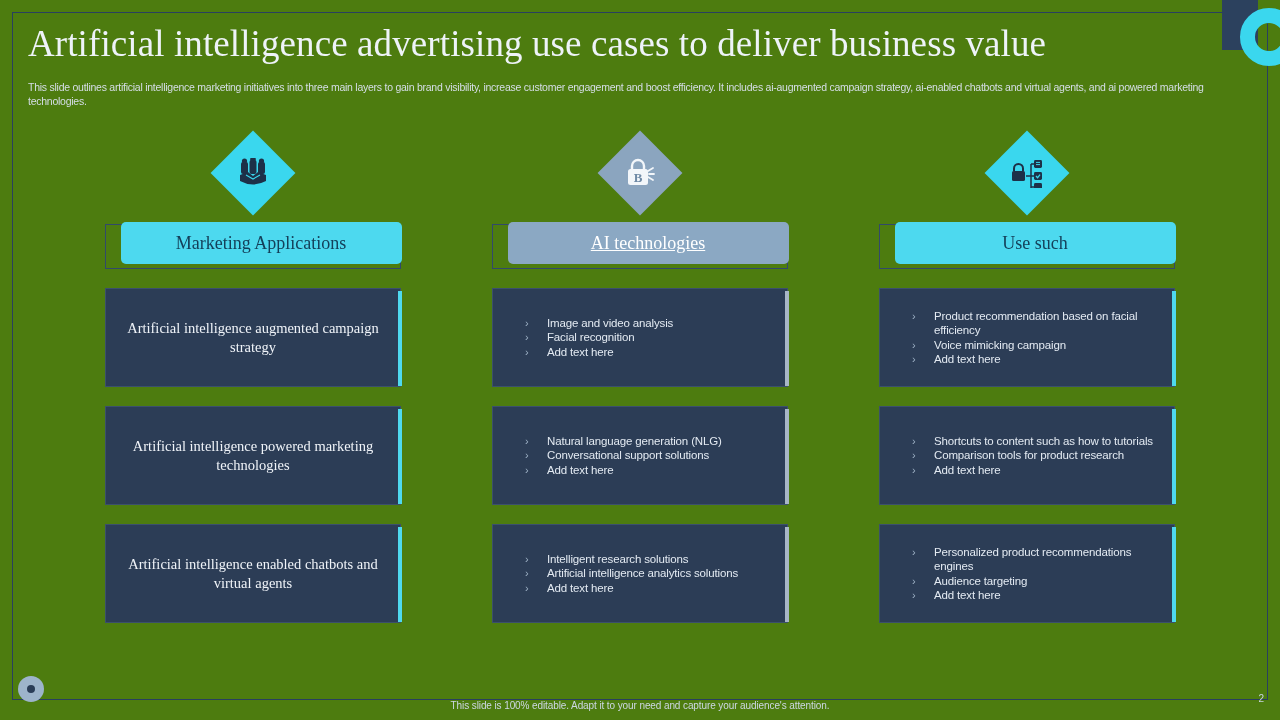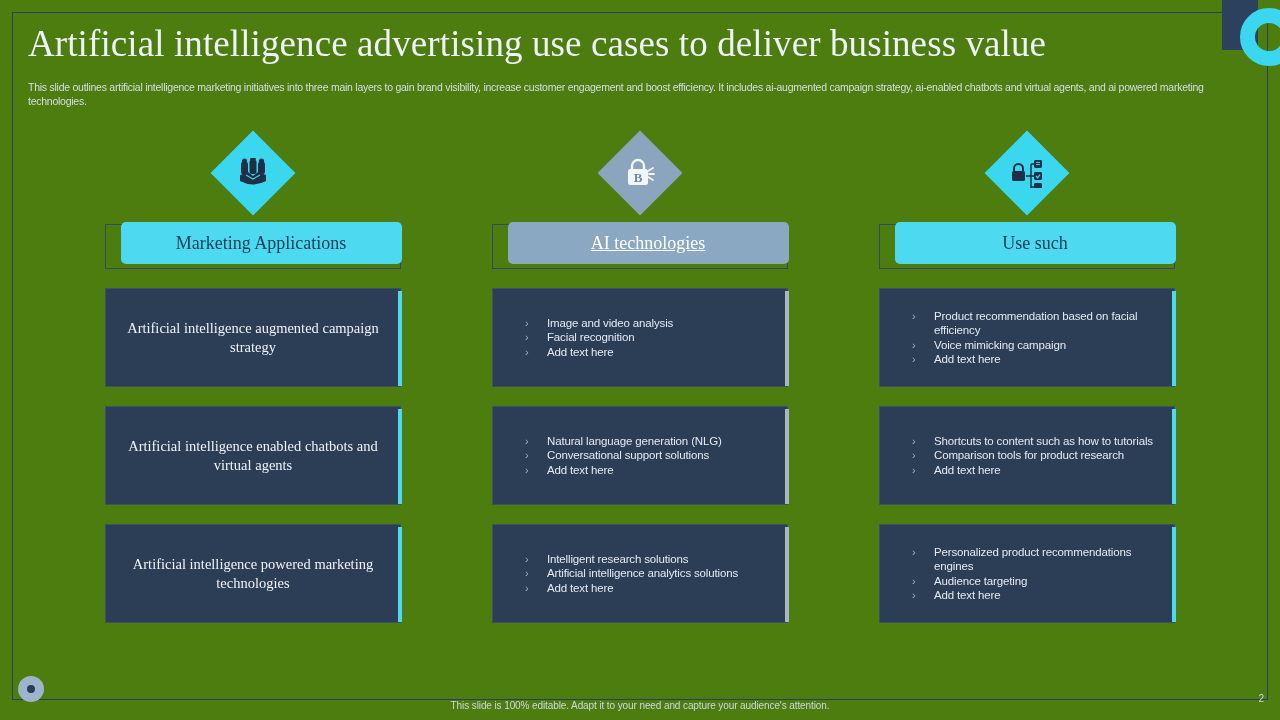--- a/index.html
+++ b/index.html
@@ -268,26 +268,26 @@
     <div class="head-box">
       <div class="head-pill cyan">Marketing Applications</div>
     </div>
 
     <div class="card">
       <div class="card-center">Artificial intelligence augmented campaign strategy</div>
       <div class="accent cyan"></div>
     </div>
 
     <div class="card">
+      <div class="card-center">Artificial intelligence powered marketing technologies</div>
+      <div class="accent cyan"></div>
+    </div>
+
+    <div class="card">
       <div class="card-center">Artificial intelligence enabled chatbots and virtual agents</div>
-      <div class="accent cyan"></div>
-    </div>
-
-    <div class="card">
-      <div class="card-center">Artificial intelligence powered marketing technologies</div>
       <div class="accent cyan"></div>
     </div>
   </div>
 
   <div class="col col-2">
     <div class="diamond-wrap">
       <div class="diamond slate">
         <span class="glyph">
           <svg width="32" height="30" viewBox="0 0 32 30">
             <path d="M8 11 V8 a6 6 0 0 1 12 0 v3" stroke="#f2f6fa" stroke-width="2.4" fill="none"></path>

